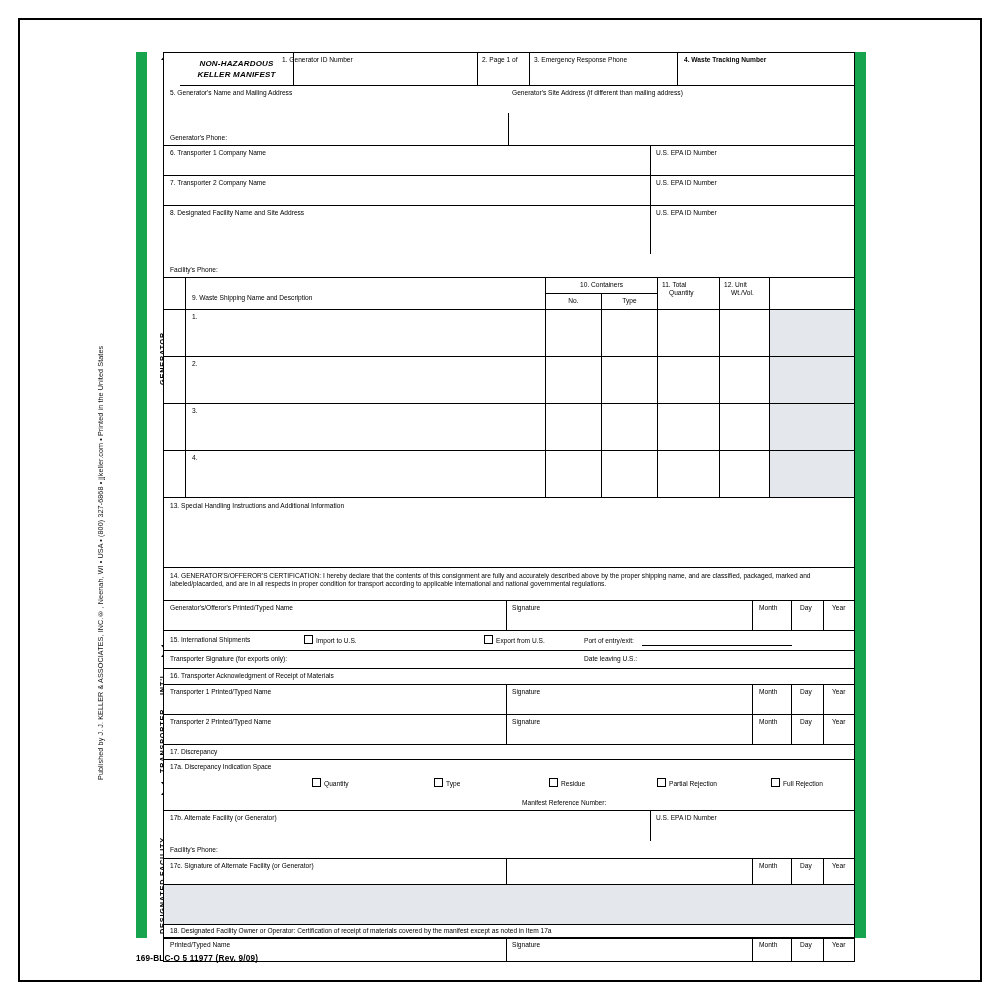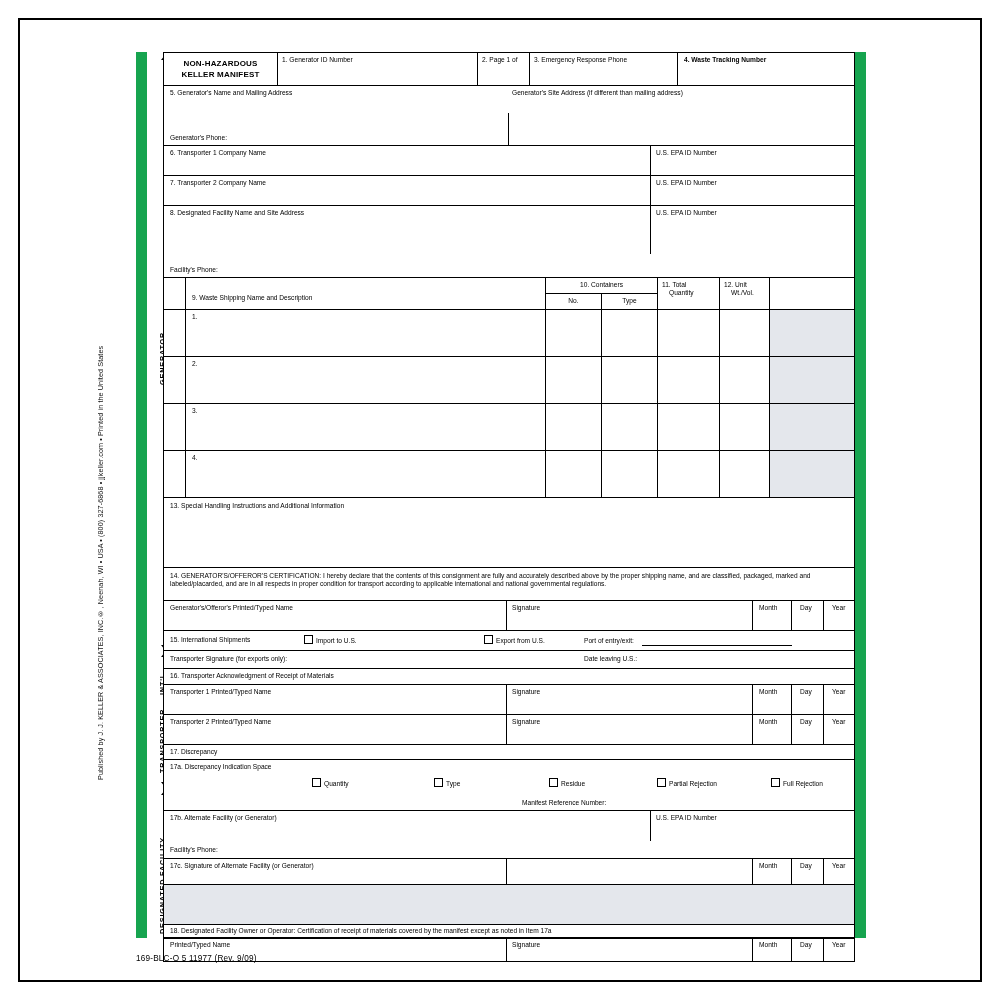--- a/index.html
+++ b/index.html
@@ -24,21 +24,21 @@
   .cell{position:absolute;box-sizing:border-box;}
   .bb{border-bottom:1px solid #000;}
   .br{border-right:1px solid #000;}
   .lbl{font-size:6.6px;color:#000;line-height:1.25;}
   .lbl.b{font-weight:bold;}
   .t1{font-size:8px;font-weight:bold;line-height:1.35;letter-spacing:0.2px;}
   .ctr{text-align:center;}
   .shade{background:#e4e7ec;}
   .sigtick{position:absolute;width:1px;background:#000;}
   .cbx{display:inline-block;width:7px;height:7px;border:1px solid #000;vertical-align:-1px;margin-right:3px;background:#fff;}
-  .footer{position:absolute;left:136px;top:954px;font-size:8.2px;font-weight:normal;color:#000;letter-spacing:0.2px;}
+  .footer{position:absolute;left:136px;top:954px;font-size:8.2px;font-weight:bold;color:#000;letter-spacing:0.2px;}
 </style>
 </head>
 <body>
 
 <div class="page">
   <div class="sheet"></div>
 
   <div class="side-text">Published by J. J. KELLER &amp; ASSOCIATES, INC.®, Neenah, WI • USA • (800) 327-6868 • jjkeller.com • Printed in the United States</div>
 
   <div class="form">
@@ -60,21 +60,21 @@
       <div class="vline" style="top:727px;height:4px;"></div>
       <div class="abot" style="top:730px;"></div>
 
       <div class="atop" style="top:738px;"></div>
       <div class="vline" style="top:743px;height:38px;"></div>
       <div class="arrowlbl" style="top:782px;height:104px;">DESIGNATED FACILITY</div>
     </div>
 
     <div class="body">
 
-      <div class="cell bb br" style="left:0;top:0;width:114px;height:33px;padding:6px 0 0 0;">
+      <div class="cell bb br" style="left:16px;top:0;width:114px;height:33px;padding:6px 0 0 0;font-style:italic;">
         <div class="t1 ctr">NON-HAZARDOUS</div>
         <div class="t1 ctr">KELLER MANIFEST</div>
       </div>
       <div class="cell bb br" style="left:114px;top:0;width:200px;height:33px;padding:3px 0 0 4px;">
         <div class="lbl">1. Generator ID Number</div>
       </div>
       <div class="cell bb br" style="left:314px;top:0;width:52px;height:33px;padding:3px 0 0 4px;">
         <div class="lbl">2. Page 1 of</div>
       </div>
       <div class="cell bb br" style="left:366px;top:0;width:148px;height:33px;padding:3px 0 0 4px;">

